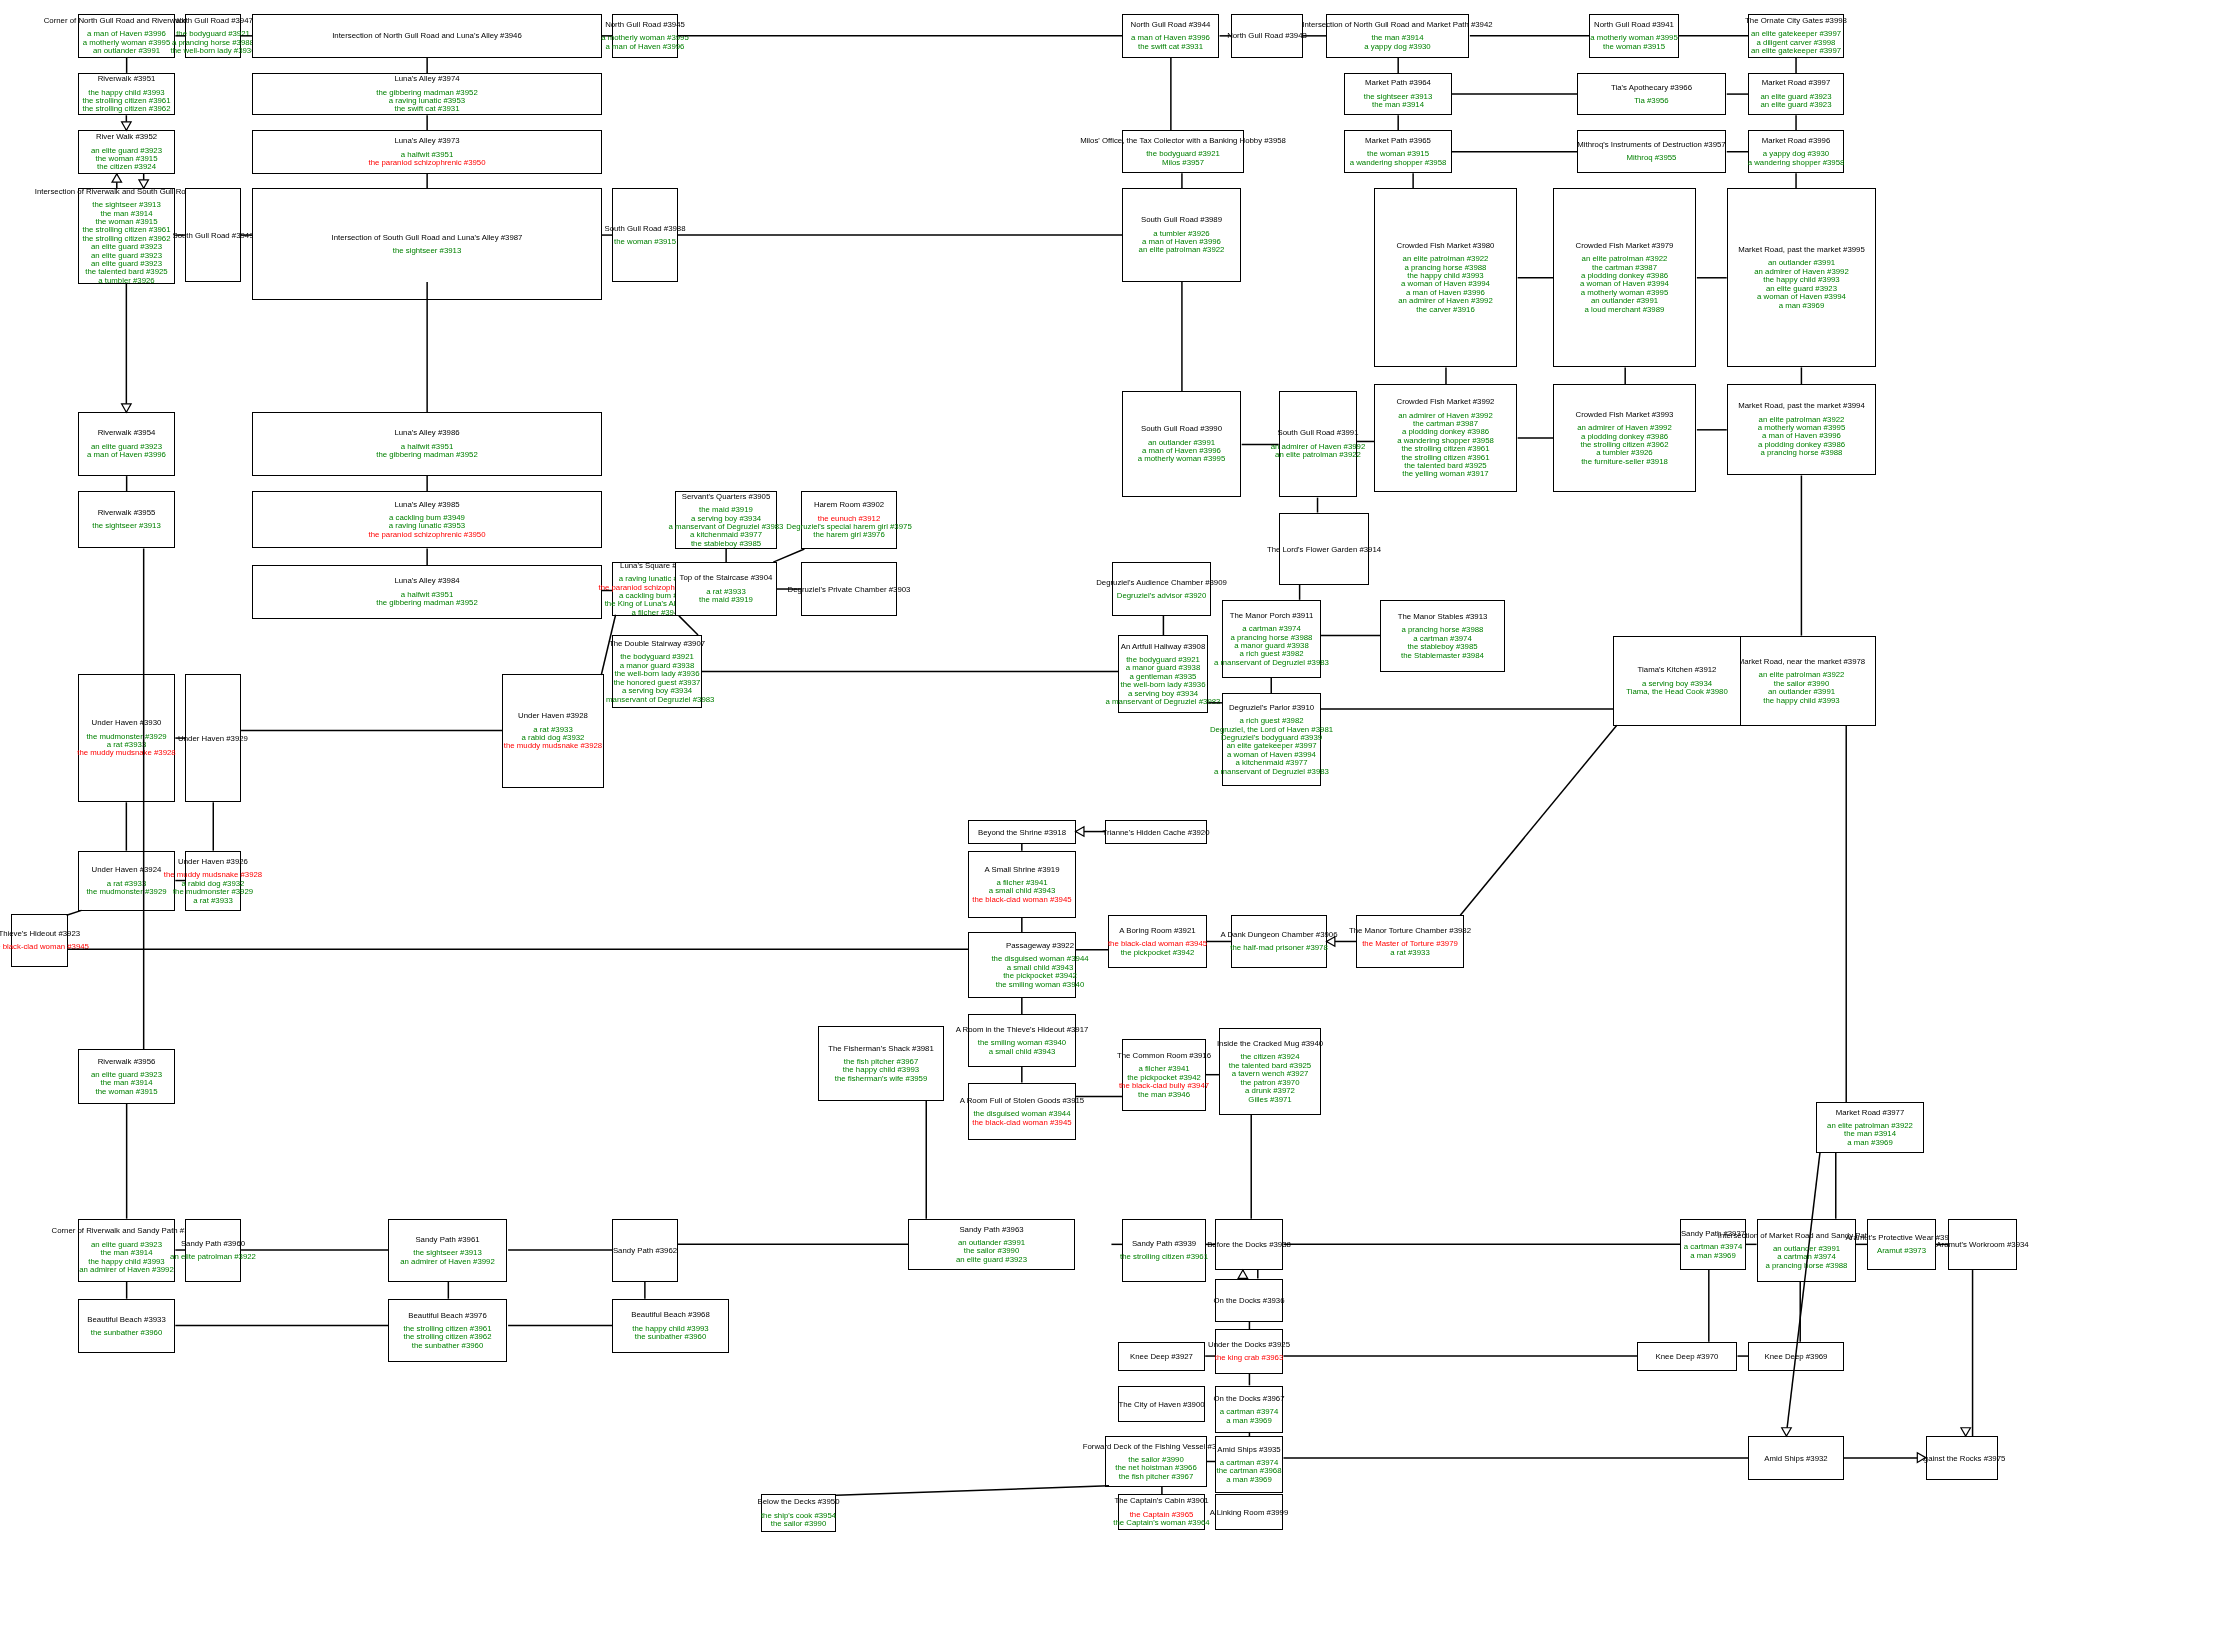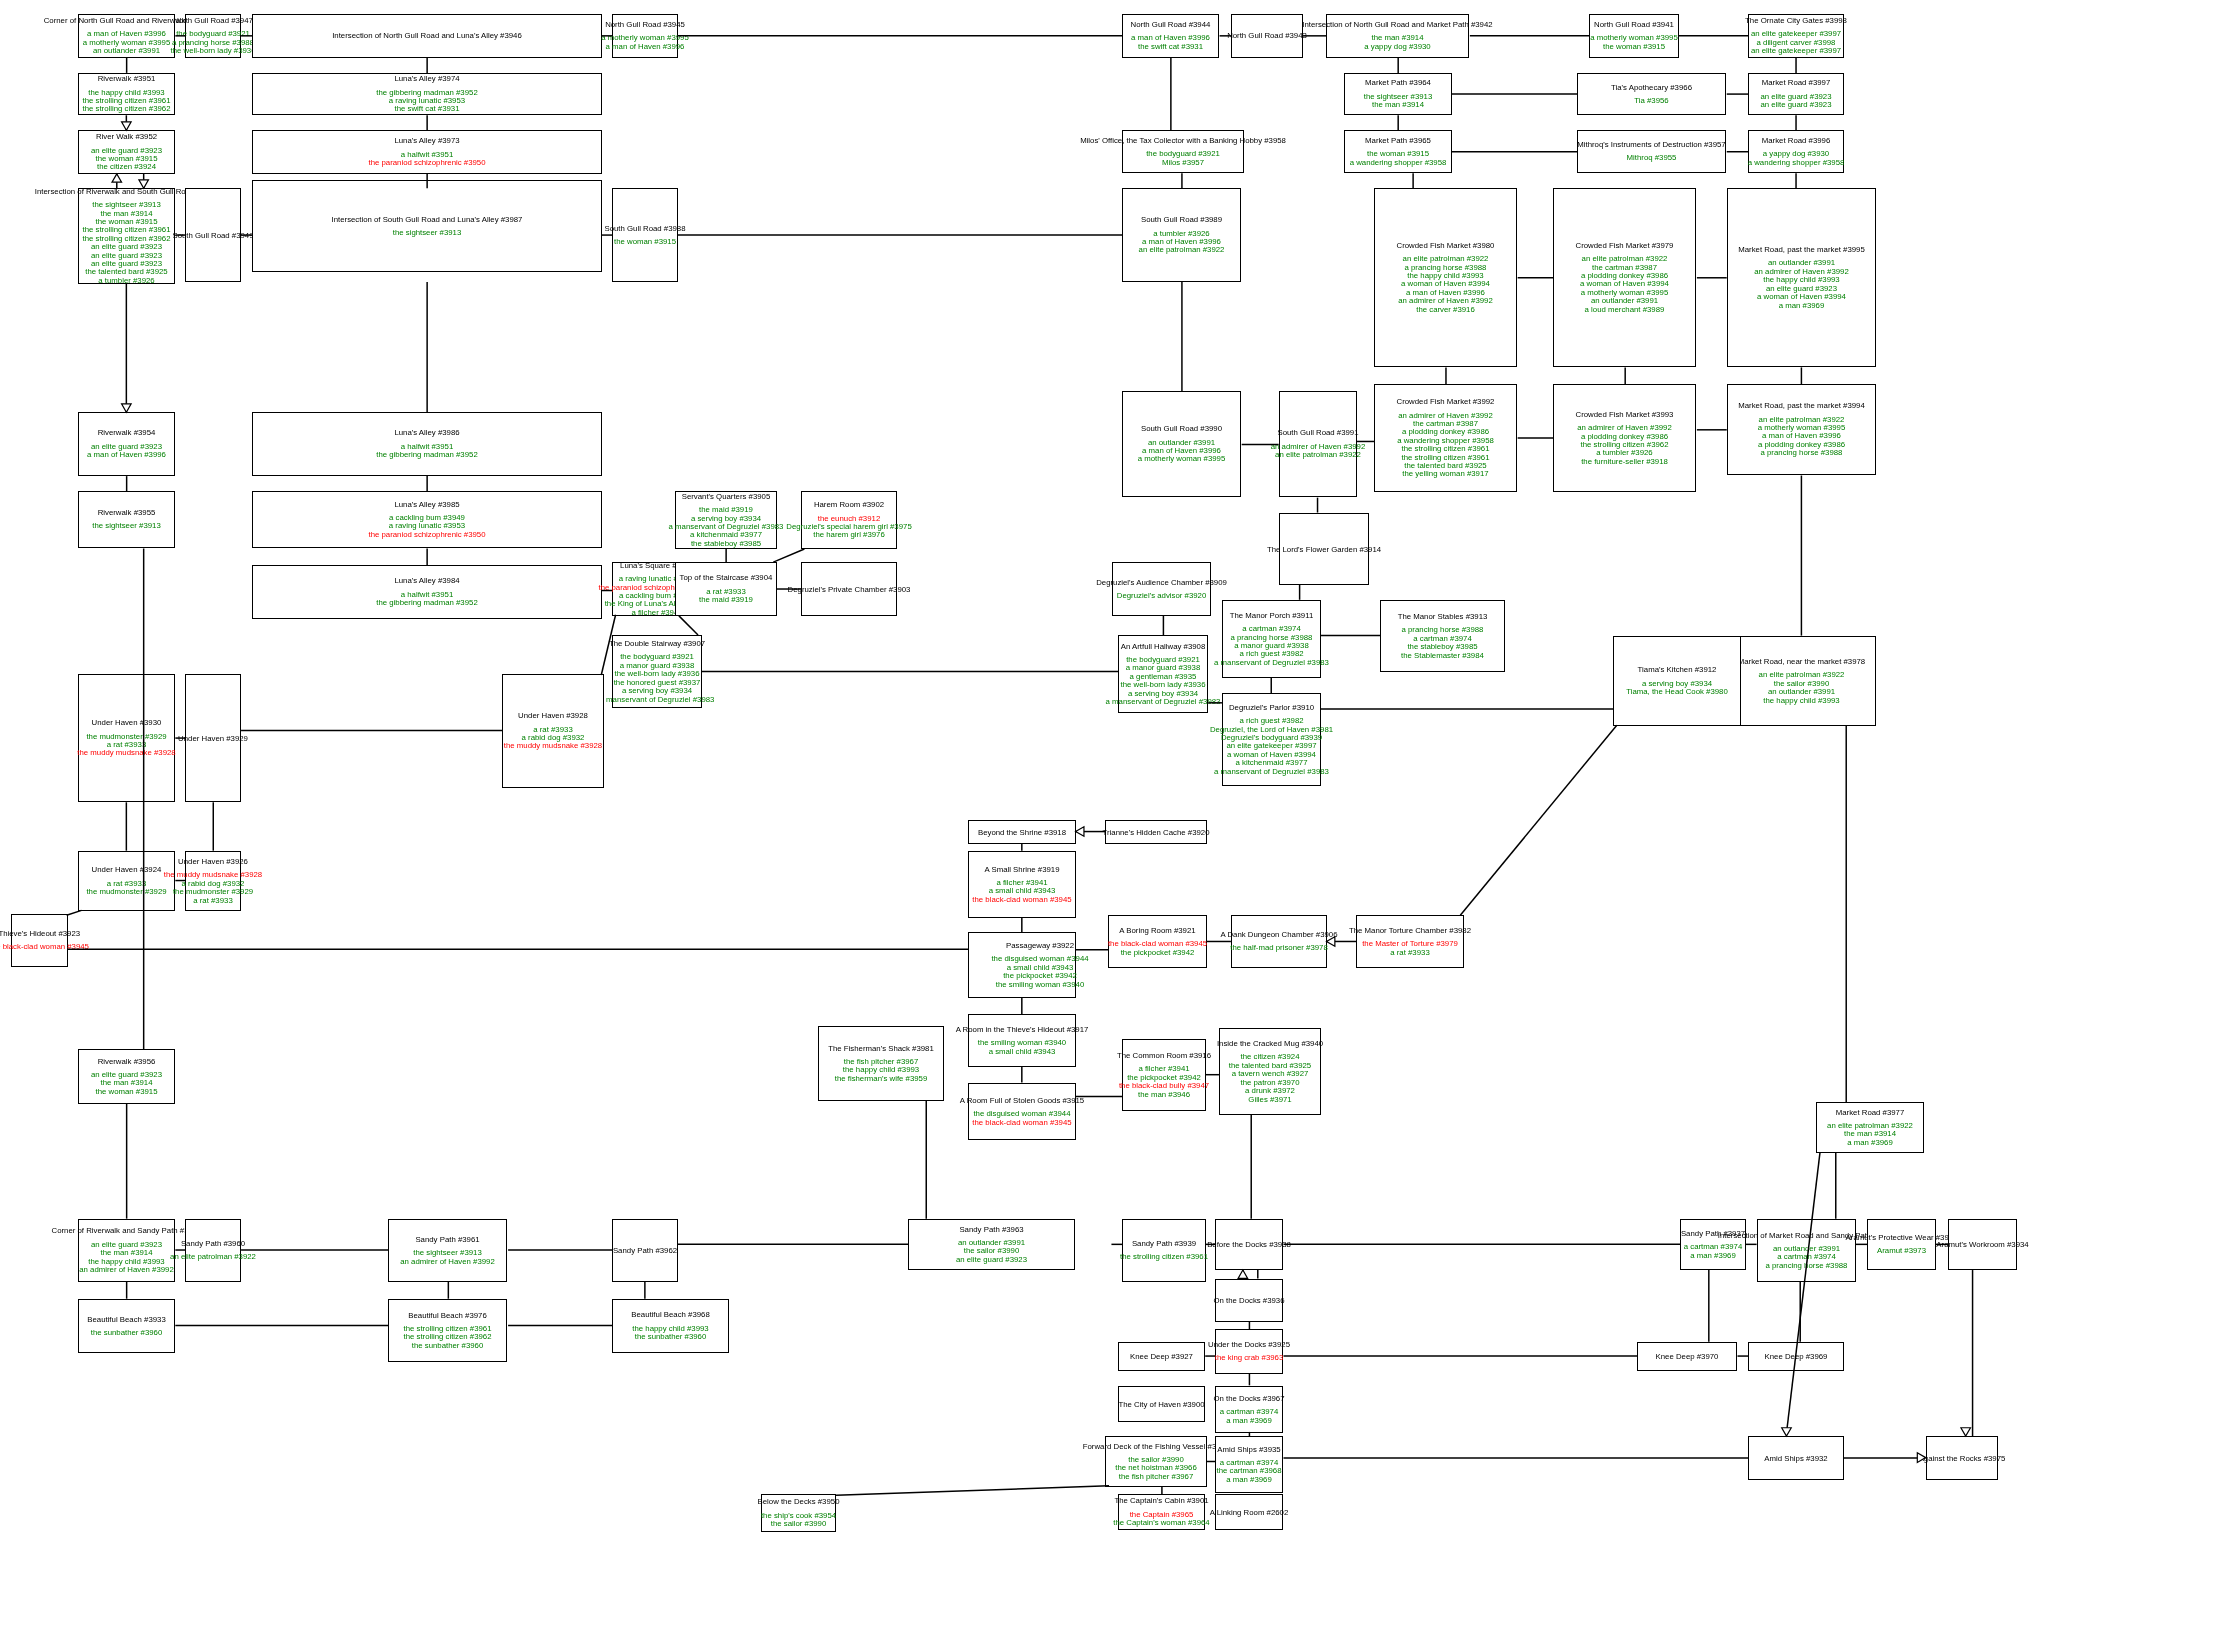--- a/index.html
+++ b/index.html
@@ -147,21 +147,21 @@
         <div class="o g">the strolling citizen #3962</div>
         <div class="o g">an elite guard #3923</div>
         <div class="o g">an elite guard #3923</div>
         <div class="o g">an elite guard #3923</div>
         <div class="o g">the talented bard #3925</div>
         <div class="o g">a tumbler #3926</div>
       </div>
       <div class="node" style="left: 185px; top: 188px; width: 56px; height: 94px;">
         <div class="t">South Gull Road #3949</div>
       </div>
-      <div class="node" style="left: 252px; top: 180px; width: 350px; height: 92px; text-align: right;">
+      <div class="node" style="left: 252px; top: 188px; width: 350px; height: 112px; text-align: right;">
         <div class="t">Intersection of South Gull Road and Luna's Alley #3987</div>
         <div class="gap"></div>
         <div class="o g">the sightseer #3913</div>
       </div>
       <div class="node" style="left: 612px; top: 188px; width: 66px; height: 94px;">
         <div class="t">South Gull Road #3988</div>
         <div class="gap"></div>
         <div class="o g">the woman #3915</div>
       </div>
       <div class="node" style="left: 1122px; top: 188px; width: 119px; height: 94px;">
@@ -627,21 +627,21 @@
         <div class="o g">the ship's cook #3954</div>
         <div class="o g">the sailor #3990</div>
       </div>
       <div class="node" style="left: 1118px; top: 1494px; width: 87px; height: 36px; text-align: right;">
         <div class="t">The Captain's Cabin #3901</div>
         <div class="gap"></div>
         <div class="o r">the Captain #3965</div>
         <div class="o g">the Captain's woman #3964</div>
       </div>
       <div class="node" style="left: 1215px; top: 1494px; width: 68px; height: 36px;">
-        <div class="t">A Linking Room #2602</div>
+        <div class="t">A Linking Room #3999</div>
       </div>
       <div class="node" style="left: 1748px; top: 1436px; width: 96px; height: 44px;">
         <div class="t">Amid Ships #3932</div>
       </div>
       <div class="node" style="left: 1926px; top: 1436px; width: 72px; height: 44px;">
         <div class="t">Against the Rocks #3975</div>
       </div>
     </div>
   <svg id="wires" width="2239" height="1644" viewBox="0 0 3747 2752">
       <line x1="293" y1="60" x2="310" y2="60" stroke="#000000" stroke-width="2.5"></line>

